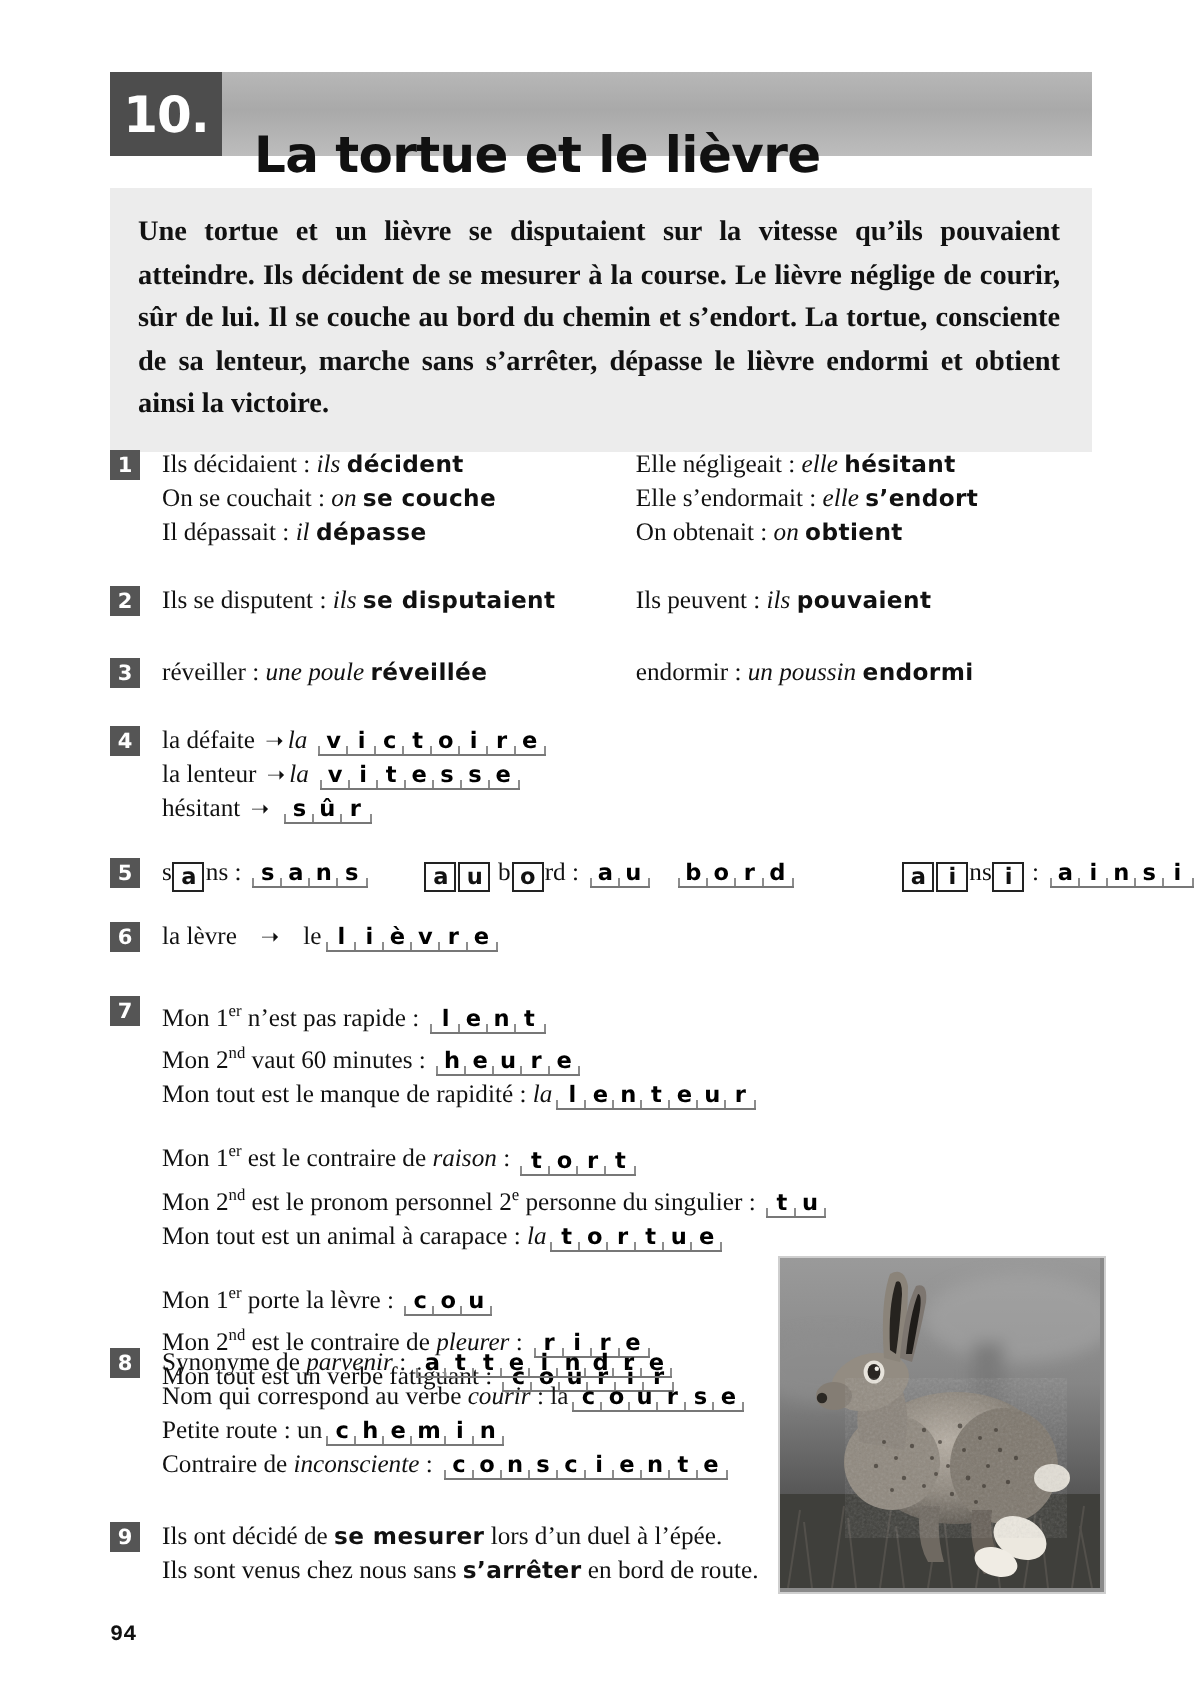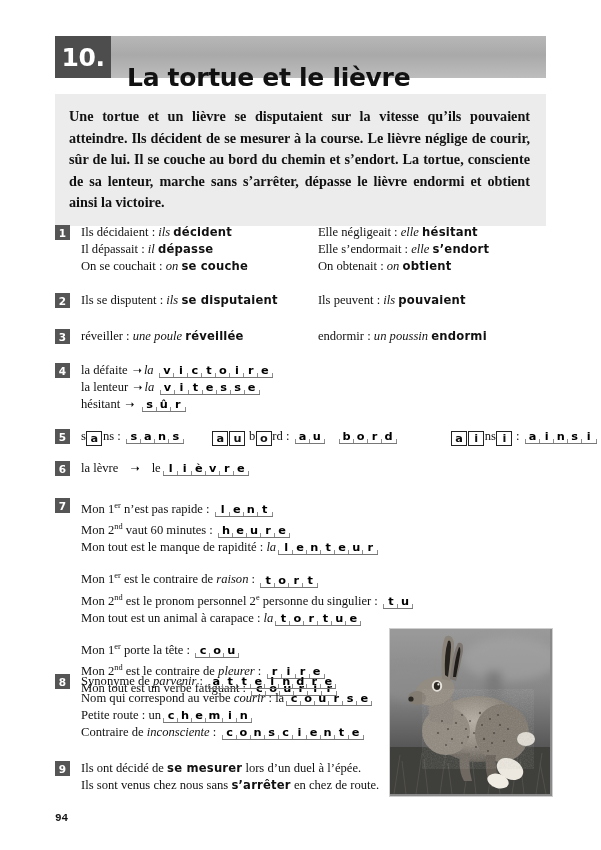--- a/index.html
+++ b/index.html
@@ -124,22 +124,22 @@
   </div>
 
   <div class="intro">Une tortue et un lièvre se disputaient sur la vitesse qu’ils pouvaient atteindre. Ils décident de se mesurer à la course. Le lièvre néglige de courir, sûr de lui. Il se couche au bord du chemin et s’endort. La tortue, consciente de sa lenteur, marche sans s’arrêter, dépasse le lièvre endormi et obtient ainsi la victoire.</div>
 
   <div class="ex" style="top:224px;">
     <div class="badge">1</div>
     <div class="body">
       <div class="cols">
         <div class="col-l">
           <div class="line"><span>Ils décidaient : </span><span class="ital">ils </span><span class="ans">décident</span></div>
+          <div class="line"><span>On se couchait : </span><span class="ital">on </span><span class="ans">se couche</span></div>
           <div class="line"><span>Il dépassait : </span><span class="ital">il </span><span class="ans">dépasse</span></div>
-          <div class="line"><span>On se couchait : </span><span class="ital">on </span><span class="ans">se couche</span></div>
         </div>
         <div class="col-r">
           <div class="line"><span>Elle négligeait : </span><span class="ital">elle </span><span class="ans">hésitant</span></div>
           <div class="line"><span>Elle s’endormait : </span><span class="ital">elle </span><span class="ans">s’endort</span></div>
           <div class="line"><span>On obtenait : </span><span class="ital">on </span><span class="ans">obtient</span></div>
         </div>
       </div>
     </div>
   </div>
 
@@ -293,21 +293,21 @@
           </span></div>
       <div class="line"><span>Mon tout est un animal à carapace : </span><span class="ital">la</span><span class="grid">
             <span class="cell">t</span>
             <span class="cell">o</span>
             <span class="cell">r</span>
             <span class="cell">t</span>
             <span class="cell">u</span>
             <span class="cell">e</span>
           </span></div>
 
-      <div class="line gap"><span>Mon 1</span><span class="sup">er</span><span> porte la tête : </span><span class="grid">
+      <div class="line gap"><span>Mon 1</span><span class="sup">er</span><span> porte la lèvre : </span><span class="grid">
             <span class="cell">c</span>
             <span class="cell">o</span>
             <span class="cell">u</span>
           </span></div>
       <div class="line"><span>Mon 2</span><span class="sup">nd</span><span> est le contraire de </span><span class="ital">pleurer</span><span> : </span><span class="grid">
             <span class="cell">r</span>
             <span class="cell">i</span>
             <span class="cell">r</span>
             <span class="cell">e</span>
           </span></div>
@@ -364,21 +364,21 @@
             <span class="cell">t</span>
             <span class="cell">e</span>
           </span></div>
     </div>
   </div>
 
   <div class="ex" style="top:760px;">
     <div class="badge">9</div>
     <div class="body">
       <div class="line"><span>Ils ont décidé de </span><span class="ans">se mesurer</span><span> lors d’un duel à l’épée.</span></div>
-      <div class="line"><span>Ils sont venus chez nous sans </span><span class="ans">s’arrêter</span><span> en chez de route.</span></div>
+      <div class="line"><span>Ils sont venus chez nous sans </span><span class="ans">s’arrêter</span><span> en bord de route.</span></div>
     </div>
   </div>
 
   <div class="photo">
     <svg width="160" height="165" viewBox="0 0 160 165">
       <defs>
         <linearGradient id="bgG" x1="0" y1="0" x2="0" y2="1">
           <stop offset="0%" stop-color="#9a9a9a"></stop>
           <stop offset="38%" stop-color="#868686"></stop>
           <stop offset="55%" stop-color="#6e6e6e"></stop>

